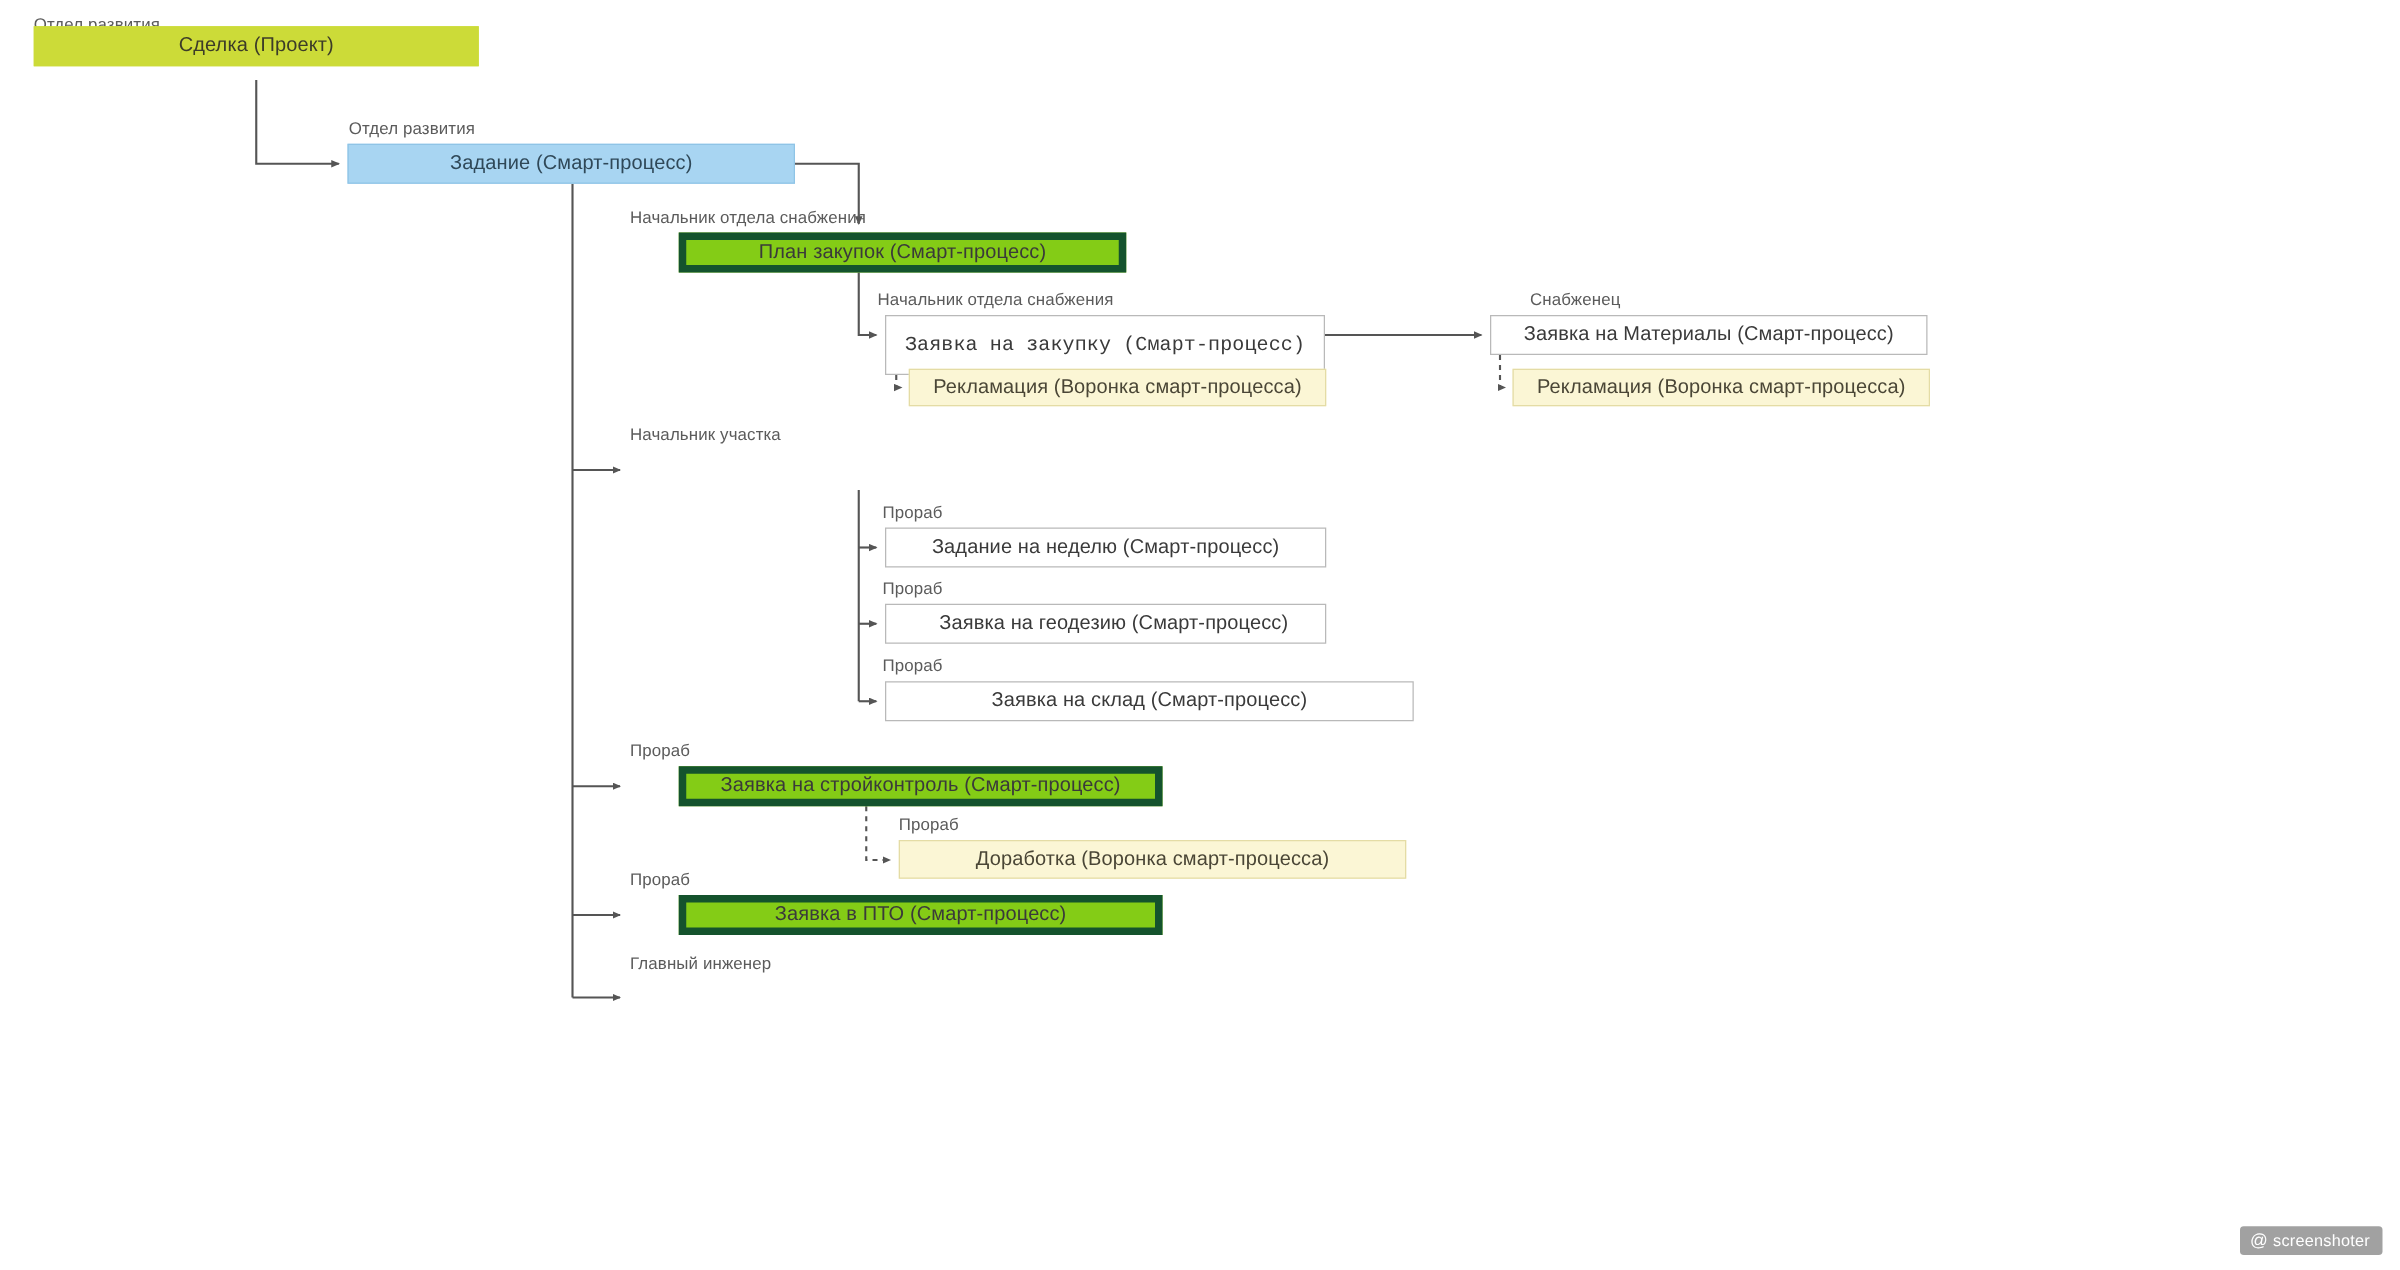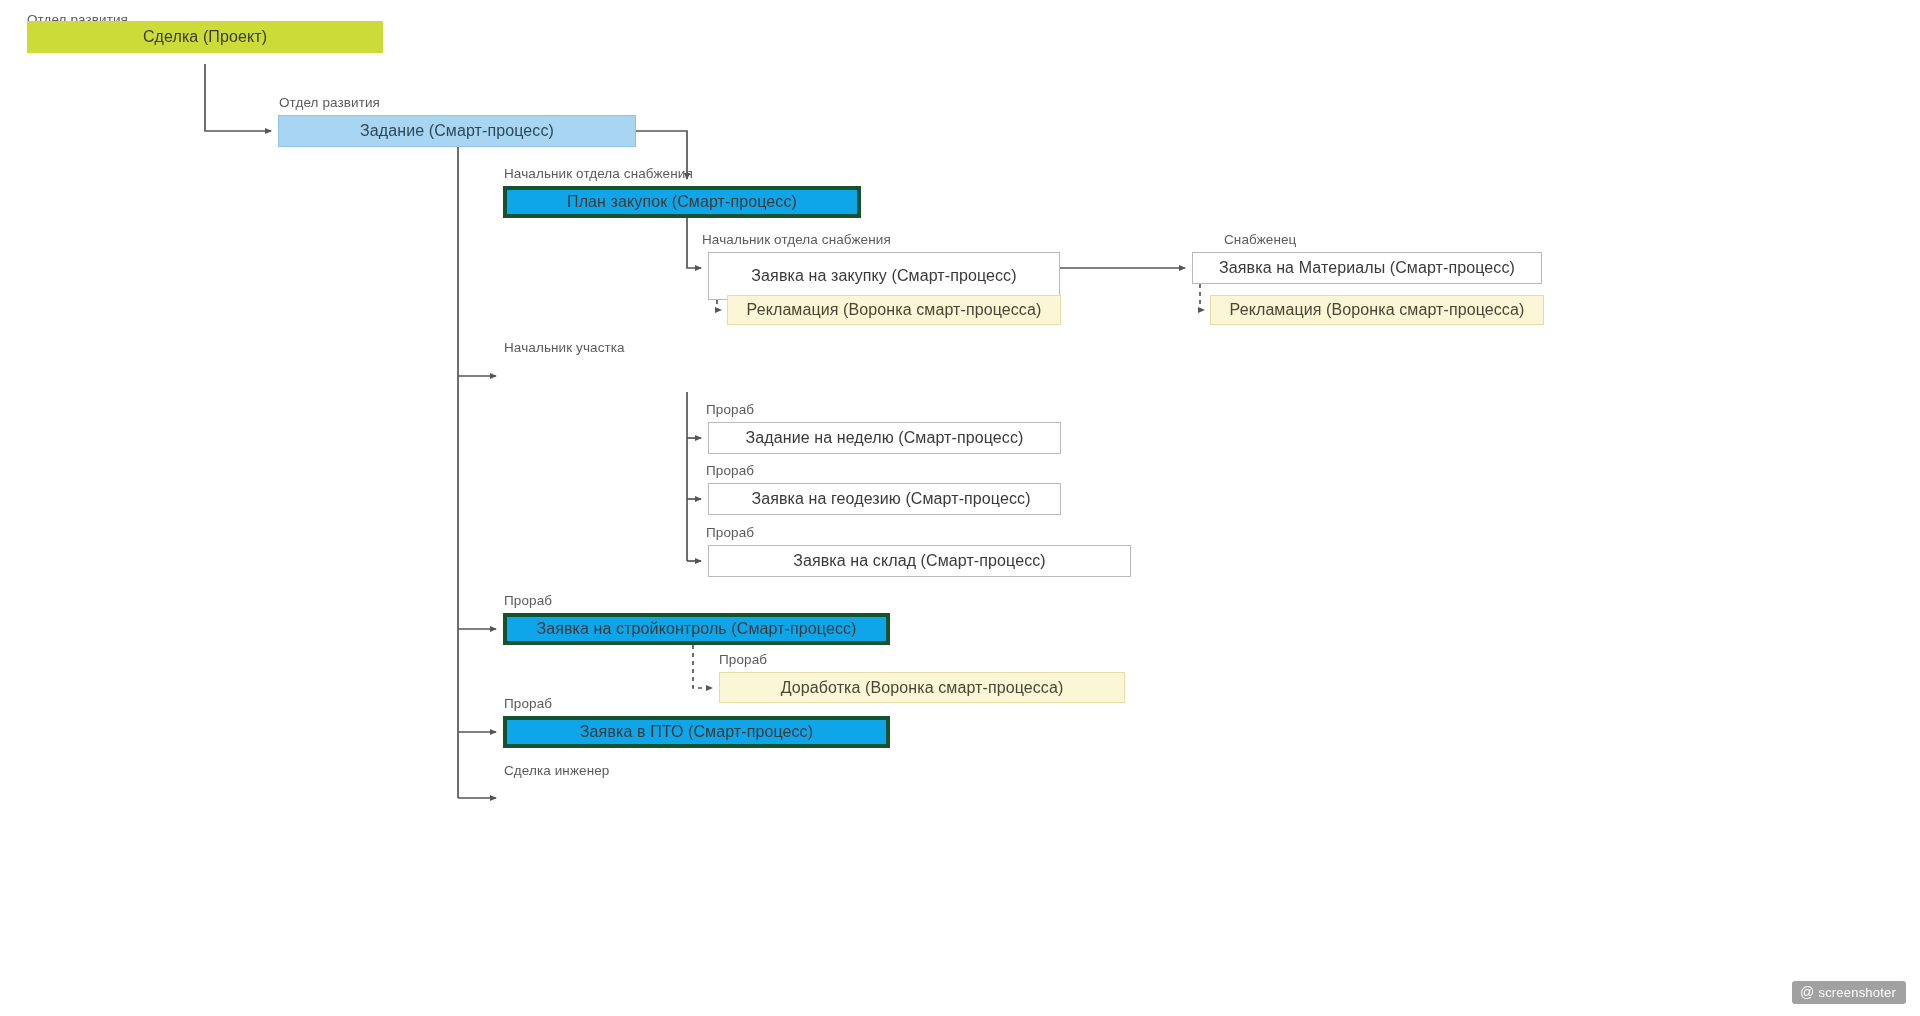--- a/index.html
+++ b/index.html
@@ -26,21 +26,21 @@
     display:flex;
     align-items:center;
     justify-content:center;
     font-size:16px;
     color:#3a3a3a;
     white-space:nowrap;
     letter-spacing:.1px;
   }
   .node.green{ background:#ccdb38; border:1px solid #ccdb38; color:#3c3c28;}
   .node.blue { background:#a8d5f2; border:1px solid #8fc4e6; color:#2f4858;}
-  .node.pale { background:#0ea5e9; border:4px solid #14532d; color:#3a3a3a;}
+  .node.pale { background:#84cc16; border:6px solid #14532d; color:#3a3a3a;margin-left:40px;}
   .node.white{ background:#ffffff; border:1px solid #b9b9b9; color:#3a3a3a;}
   .node.yellow{background:#fbf6d5; border:1px solid #e4dca5; color:#4a4636;}
 
   #watermark{
     position:absolute;
     right:14px; bottom:12px;
     background:#9a9a9a;
     color:#ffffff;
     font-size:13px;
     padding:3px 10px 4px 8px;
@@ -105,21 +105,21 @@
   <div class="role" style="left:27px;top:12px;">Отдел развития</div>
   <div class="node green" style="left:27px;top:21px;width:356px;height:32px;">Сделка (Проект)</div>
 
   <div class="role" style="left:279px;top:95px;">Отдел развития</div>
   <div class="node blue" style="left:278px;top:115px;width:358px;height:32px;">Задание (Смарт-процесс)</div>
 
   <div class="role" style="left:504px;top:166px;">Начальник отдела снабжения</div>
   <div class="node pale" style="left:503px;top:186px;width:358px;height:32px;">План закупок (Смарт-процесс)</div>
 
   <div class="role" style="left:702px;top:232px;">Начальник отдела снабжения</div>
-  <div class="node white" style="left:708px;top:252px;width:352px;height:48px;">Заявка на закупку (Смарт-процесс)</div>
+  <div class="node white" style="left:708px;top:252px;width:352px;height:48px;font-family:Liberation Mono, monospace;">Заявка на закупку (Смарт-процесс)</div>
 
   <div class="node yellow" style="left:727px;top:295px;width:334px;height:30px;">Рекламация (Воронка смарт-процесса)</div>
 
   <div class="role" style="left:1224px;top:232px;">Снабженец</div>
   <div class="node white" style="left:1192px;top:252px;width:350px;height:32px;">Заявка на Материалы (Смарт-процесс)</div>
 
   <div class="node yellow" style="left:1210px;top:295px;width:334px;height:30px;">Рекламация (Воронка смарт-процесса)</div>
 
   <div class="role" style="left:504px;top:340px;">Начальник участка</div>
 
@@ -134,20 +134,20 @@
 
   <div class="role" style="left:504px;top:593px;">Прораб</div>
   <div class="node pale" style="left:503px;top:613px;width:387px;height:32px;">Заявка на стройконтроль (Смарт-процесс)</div>
 
   <div class="role" style="left:719px;top:652px;">Прораб</div>
   <div class="node yellow" style="left:719px;top:672px;width:406px;height:31px;">Доработка (Воронка смарт-процесса)</div>
 
   <div class="role" style="left:504px;top:696px;">Прораб</div>
   <div class="node pale" style="left:503px;top:716px;width:387px;height:32px;">Заявка в ПТО (Смарт-процесс)</div>
 
-  <div class="role" style="left:504px;top:763px;">Сделка инженер</div>
+  <div class="role" style="left:504px;top:763px;">Главный инженер</div>
 
   <div id="watermark">
     <span class="at">@</span>
     <span>screenshoter</span>
   </div>
 
 </div>
 
 </body></html>

